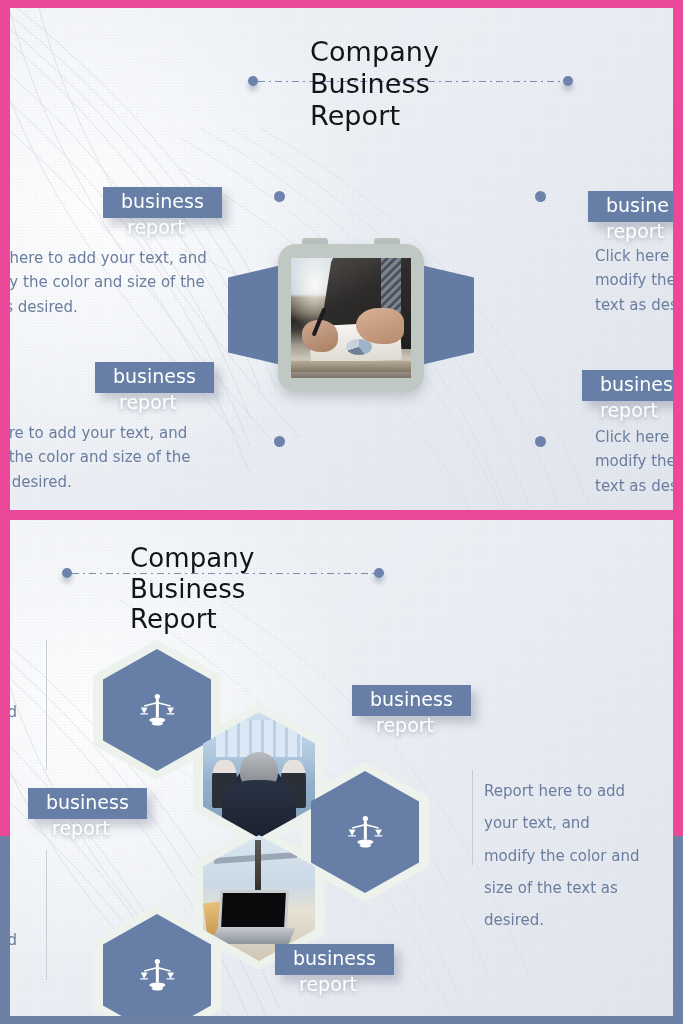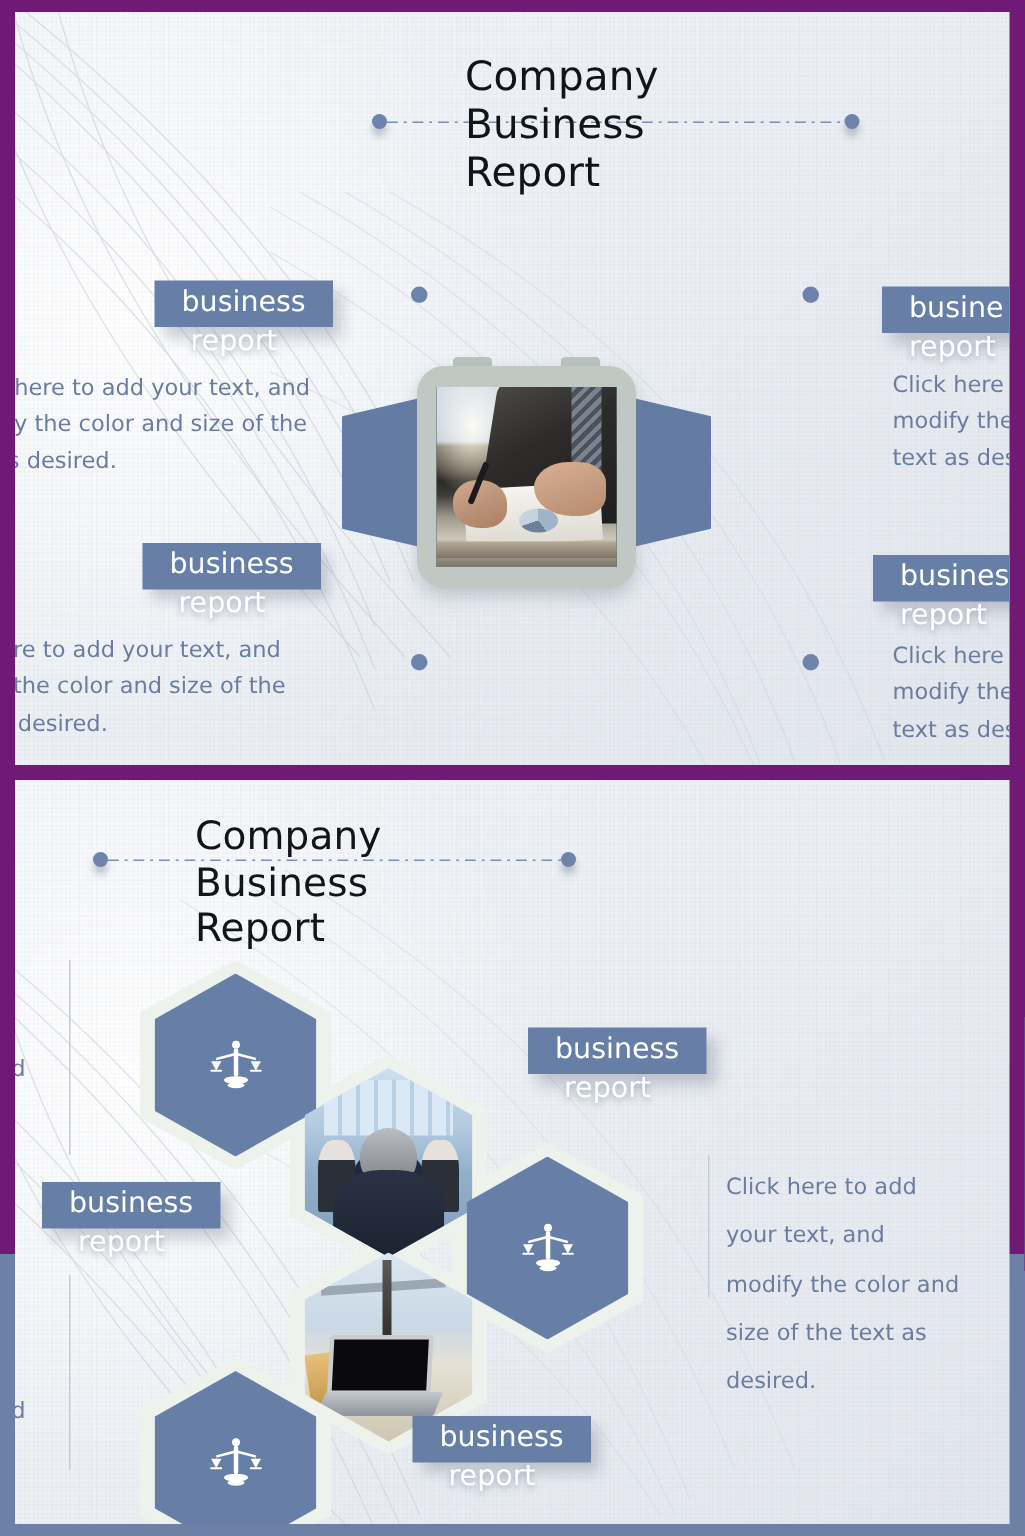--- a/index.html
+++ b/index.html
@@ -2,21 +2,21 @@
 <html><head>
 <meta charset="utf-8">
 <style>
   * { margin:0; padding:0; box-sizing:border-box; }
   html,body{ width:683px; height:1024px; }
   body{
     font-family:"Liberation Sans", sans-serif;
     background:#6d80a5;
     overflow:hidden;
   }
-  .page{ position:relative; width:683px; height:836px; background:#701a75; }
+  .page{ position:relative; width:683px; height:836px; background:#ec4899; }
 
   
   .slide{
     position:absolute;
     left:10px;
     width:663px;
     overflow:hidden;
     background:
       radial-gradient(ellipse 70% 90% at 12% 40%, #ffffff 0%, rgba(255,255,255,0) 60%),
       linear-gradient(135deg,#f2f4f7 0%, #eceff4 45%, #e2e6ed 100%);
@@ -468,21 +468,21 @@
     <div class="label-block" style="left:18px; top:268px;">
       <span class="chip">business</span>
       <span class="sub">report</span>
     </div>
 
     <div class="label-block" style="left:265px; top:424px;">
       <span class="chip">business</span>
       <span class="sub">report</span>
     </div>
 
-    <div class="body-text" style="left:474px; top:255px; width:190px; line-height:2.15;">Click here to add
+    <div class="body-text" style="left:474px; top:255px; width:190px; line-height:2.15;">Report here to add
 your text, and
 modify the color and
 size of the text as
 desired.</div>
 
     <div class="body-text" style="left:-12px; top:180px; width:60px;">nd</div>
     <div class="body-text" style="left:-12px; top:408px; width:60px;">nd</div>
   </div>
 
 </div>

